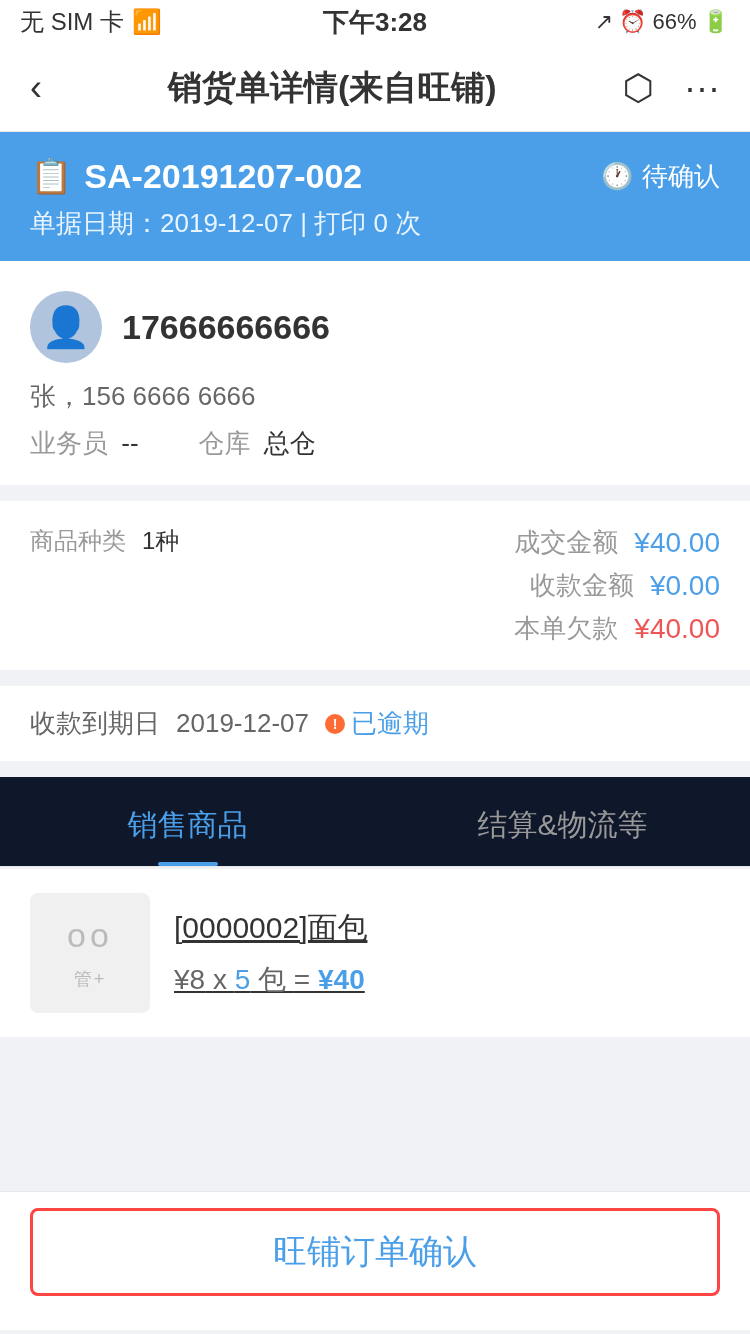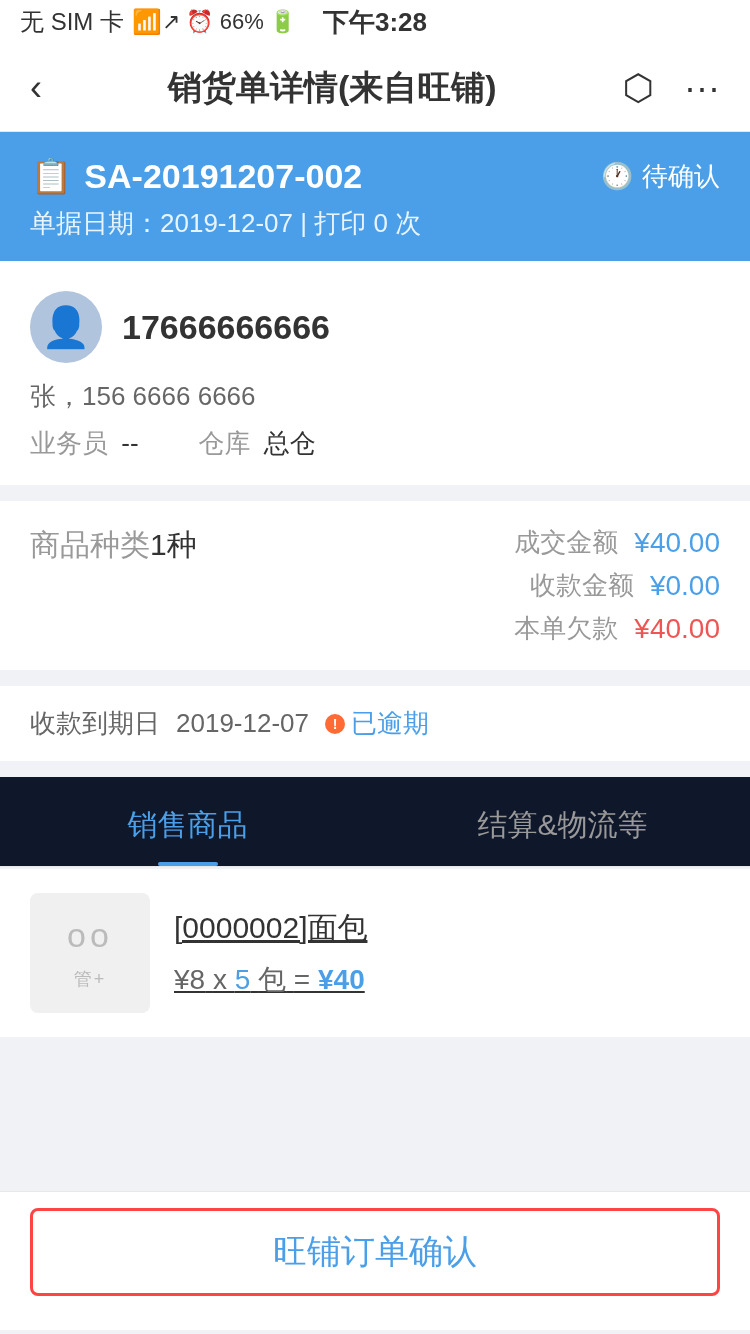--- a/index.html
+++ b/index.html
@@ -11,21 +11,21 @@
       background: #f0f2f5;
       font-size: 28px;
       color: #333;
     }
     
     .status-bar {
       height: 44px;
       background: #fff;
       display: flex;
       align-items: center;
-      justify-content: flex-start;
+      justify-content: space-between;
       padding: 16px 20px;
       font-size: 24px;
       font-weight: 500;
     }
     .status-bar-left { display: flex; align-items: center; gap: 8px; }
     .status-bar-center { position: absolute; left: 50%; transform: translateX(-50%); font-size: 26px; font-weight: 600; }
     .status-bar-right { display: flex; align-items: center; gap: 6px; font-size: 22px; }
     
     .nav-bar {
       height: 88px;
@@ -113,21 +113,22 @@
       background: #fff;
       padding: 24px 30px;
       margin-bottom: 16px;
       display: flex;
       align-items: flex-start;
       justify-content: space-between;
     }
     .summary-left {
       display: flex;
       align-items: center;
-      font-size: 30px;
+      gap: 16px;
+      font-size: 24px;
     }
     .summary-label { color: #999; }
     .summary-value { color: #333; font-weight: 500; }
     .summary-right {
       display: flex;
       flex-direction: column;
       align-items: flex-end;
       gap: 8px;
     }
     .summary-item {

